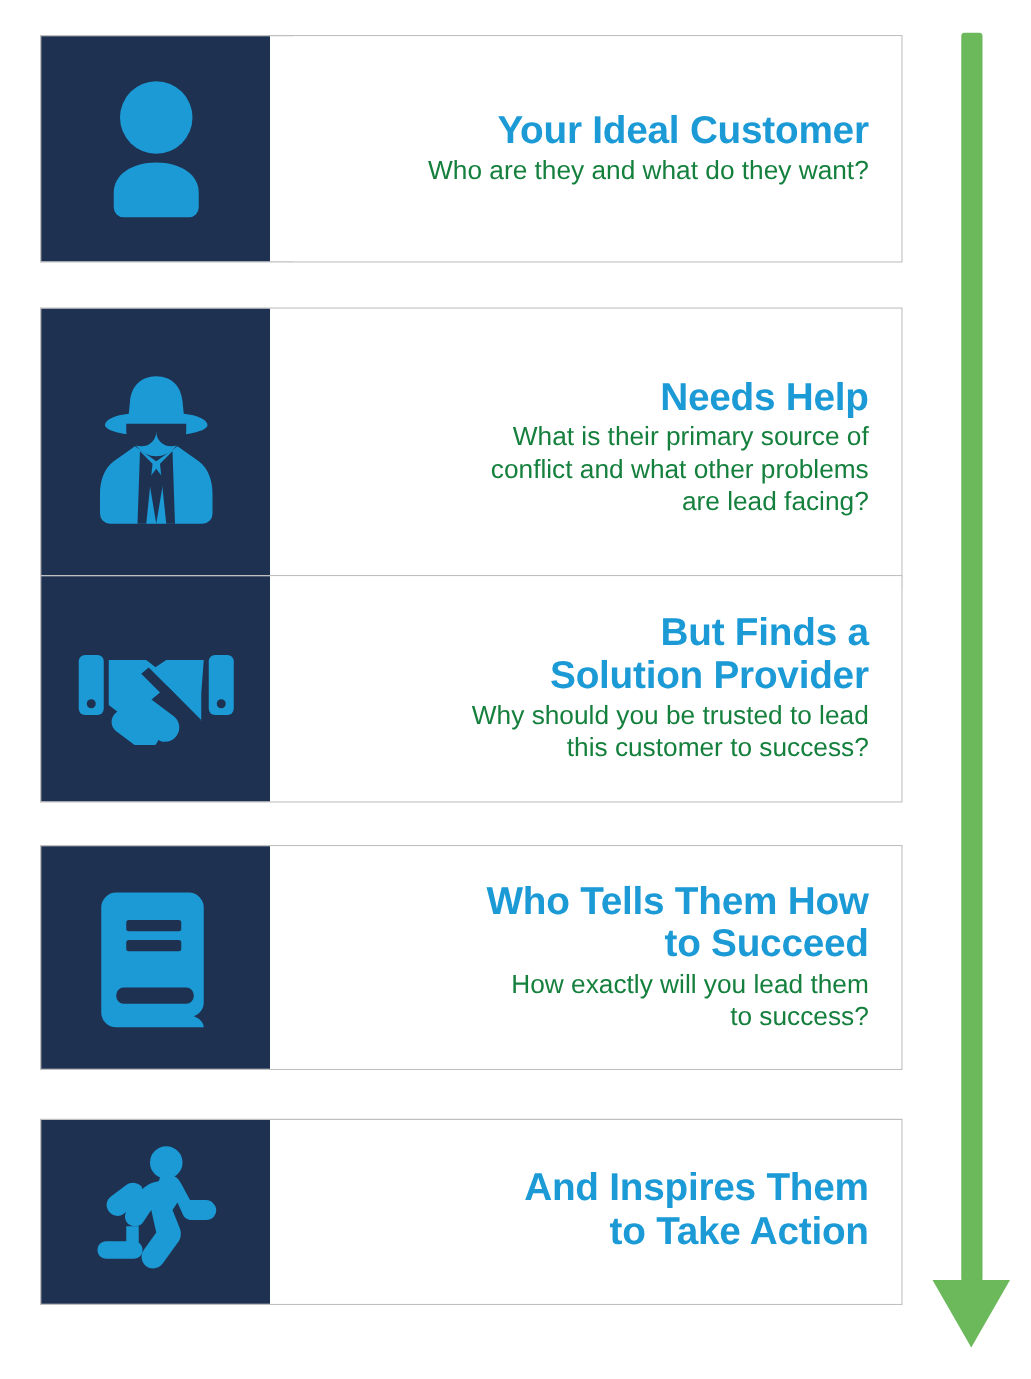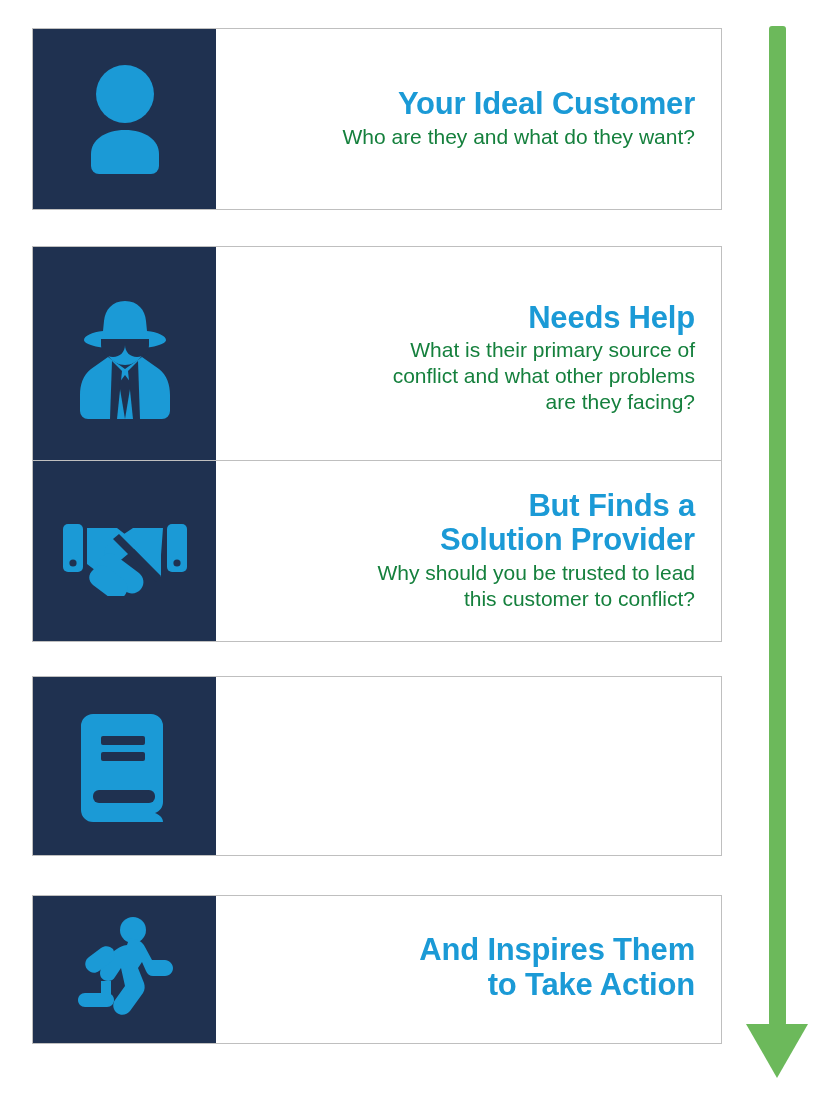--- a/index.html
+++ b/index.html
@@ -134,21 +134,21 @@
           <path d="M40 64l10 10-5 48h-7z" fill="#1f3150"></path>
           <path d="M66 64L56 74l5 48h7z" fill="#1f3150"></path>
           <path d="M53 78l6 8-6 36-6-36z" fill="#1f3150"></path>
         </svg>
       </span>
     </div>
     <div class="content">
       <div class="card-title">Needs Help</div>
       <div class="card-desc">What is their primary source of
 conflict and what other problems
-are they facing?</div>
+are lead facing?</div>
     </div>
   </div>
 
   <div class="card" id="card-3">
     <div class="icon-panel">
       <span>
         <svg width="128" height="90" viewBox="0 0 128 90" xmlns="http://www.w3.org/2000/svg">
 
           <rect x="2" y="18" width="20" height="48" rx="5" fill="#1b9ad6"></rect>
           <circle cx="12" cy="57" r="3.6" fill="#1f3150"></circle>
@@ -164,35 +164,41 @@
           <path d="M32 64c-5 4-5 11 0 15l16 12c5 4 12 3 16-2 4-5 3-12-2-16L46 61c-4-3-10-2-14 3z" fill="#1b9ad6"></path>
 
           <path d="M58 28l42 42-5 6-43-43z" fill="#1f3150"></path>
         </svg>
       </span>
     </div>
     <div class="content">
       <div class="card-title">But Finds a
 Solution Provider</div>
       <div class="card-desc">Why should you be trusted to lead
-this customer to conflict?</div>
+this customer to success?</div>
     </div>
   </div>
 
   <div class="card" id="card-4">
     <div class="icon-panel">
       <span>
         <svg width="92" height="112" viewBox="0 0 92 112" xmlns="http://www.w3.org/2000/svg">
           <path d="M14 4h58a12 12 0 0 1 12 12v76c0 5-3 9-8 11 5 2 8 5 8 9H14A12 12 0 0 1 2 100V16A12 12 0 0 1 14 4z" fill="#1b9ad6"></path>
           <rect x="22" y="26" width="44" height="9" rx="2" fill="#1f3150"></rect>
           <rect x="22" y="42" width="44" height="9" rx="2" fill="#1f3150"></rect>
           <rect x="14" y="80" width="62" height="13" rx="6" fill="#1f3150"></rect>
         </svg>
       </span>
     </div>
+    <div class="content">
+      <div class="card-title">Who Tells Them How
+to Succeed</div>
+      <div class="card-desc">How exactly will you lead them
+to success?</div>
+    </div>
   </div>
 
   <div class="card" id="card-5">
     <div class="icon-panel">
       <span>
         <svg width="100" height="110" viewBox="0 0 100 110" xmlns="http://www.w3.org/2000/svg">
           <circle cx="58" cy="15" r="13" fill="#1b9ad6"></circle>
 
           <path d="M52 30c-8 1-14 6-18 12l-8 12c-2 4-1 9 3 11 4 2 9 1 11-3l6-9 4 18-10 14c-3 4-2 10 2 13 4 3 10 2 13-2l13-18c2-3 2-7 1-10l-6-15 4-6 4 9c1 3 4 5 7 5h12c5 0 8-4 8-8s-4-8-8-8H77l-7-13c-3-6-9-9-16-8z" fill="#1b9ad6"></path>
 

